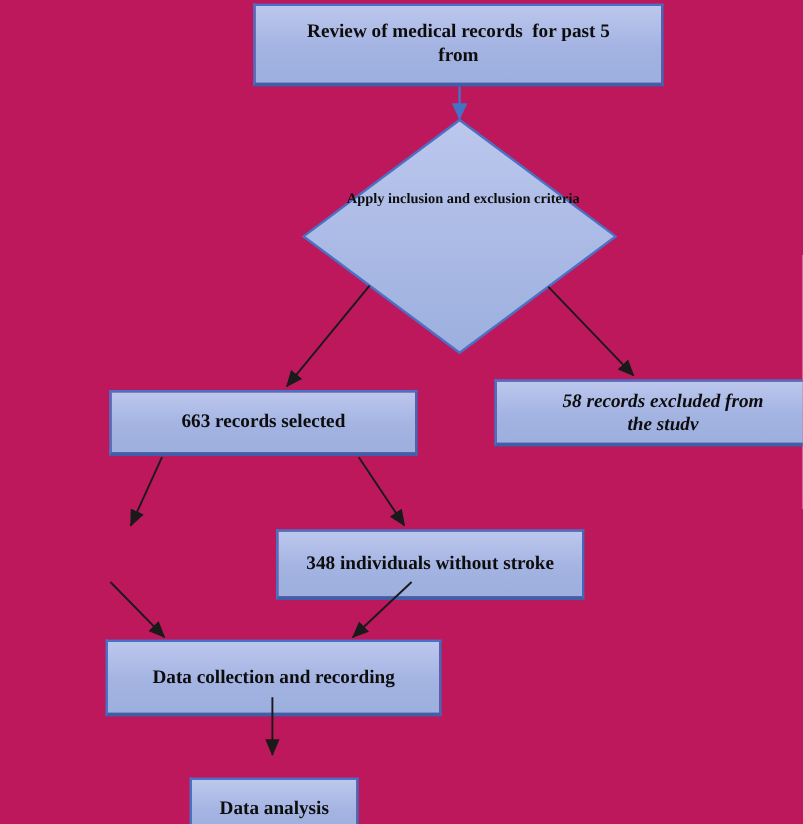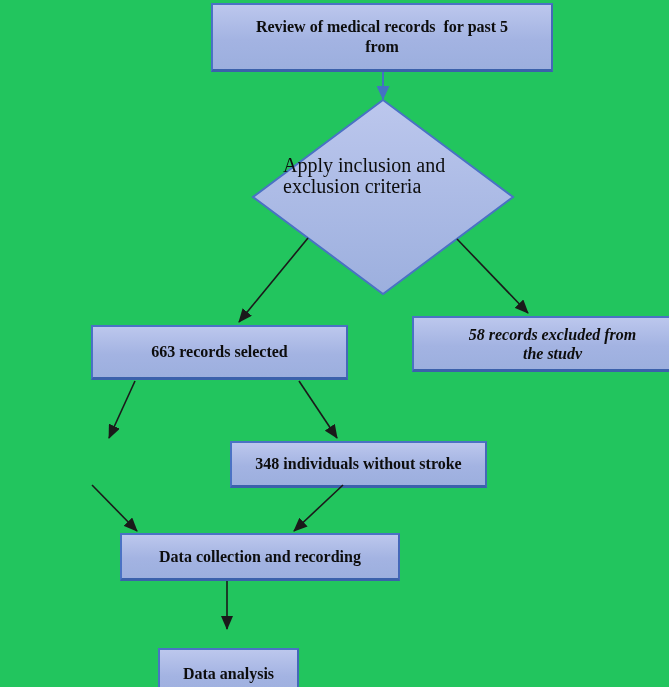--- a/index.html
+++ b/index.html
@@ -4,21 +4,21 @@
 <style>
   html, body {
     margin: 0;
     padding: 0;
     background: #ffffff;
   }
   #canvas {
     position: relative;
     width: 669px;
     height: 687px;
-    background: #22c55e;
+    background: #be185d;
     overflow: hidden;
     font-family: "Liberation Serif", "DejaVu Serif", serif;
   }
   .node {
     position: absolute;
     box-sizing: border-box;
     background: linear-gradient(180deg, #bcc7ed 0%, #a3b3e2 55%, #9cafde 100%);
     border: 2px solid #4a72c4;
     border-bottom: 3px solid #3b61ab;
     border-right-color: #4468b8;
@@ -32,32 +32,32 @@
     font-size: 16px;
     line-height: 20px;
     white-space: pre-wrap;
     overflow: hidden;
   }
   .node span { display: block; }
   #node-review    { left: 211px; top: 3px;   width: 342px; height: 69px; }
   #node-selected  { left: 91px;  top: 325px; width: 257px; height: 55px; }
   #node-excluded  { left: 412px; top: 316px; width: 281px; height: 56px; line-height: 19px; font-style: italic; }
   #node-with-stroke    { left: 1px;   top: 441px; width: 206px; height: 43px; }
-  #node-without-stroke { left: 230px; top: 441px; width: 257px; height: 47px; }
-  #node-collection { left: 88px;  top: 533px; width: 280px; height: 48px; margin-left: 32px; }
+  #node-without-stroke { left: 230px; top: 441px; width: 257px; height: 59px; }
+  #node-collection { left: 88px;  top: 533px; width: 280px; height: 64px; }
   #node-analysis   { left: 158px; top: 648px; width: 141px; height: 53px; }
   #diamond-text {
     position: absolute;
     left: 283px;
     top: 155px;
     width: 200px;
-    text-align: left;
+    text-align: right;
     color: #0d0d0d;
-    font-weight: normal;
-    font-size: 20px;
+    font-weight: bold;
+    font-size: 12px;
     line-height: 21px;
   }
   #connector-layer {
     position: absolute;
     left: 0;
     top: 0;
     width: 669px;
     height: 687px;
     pointer-events: none;
   }

